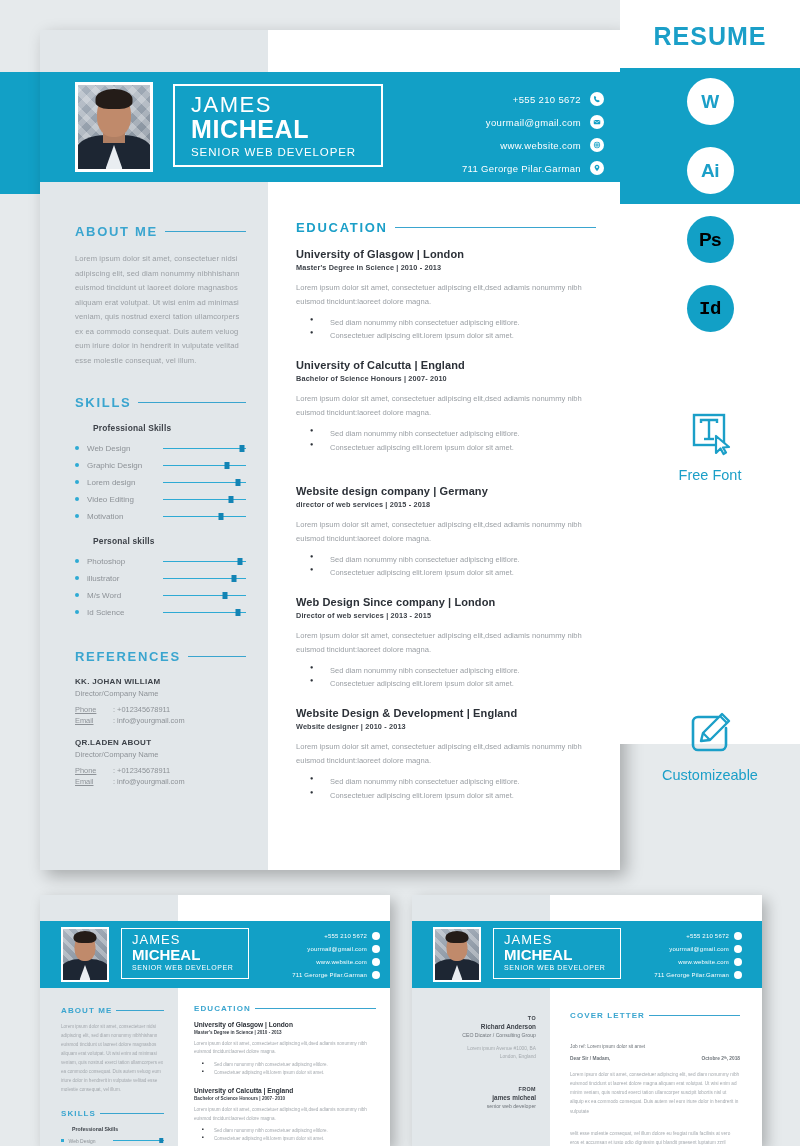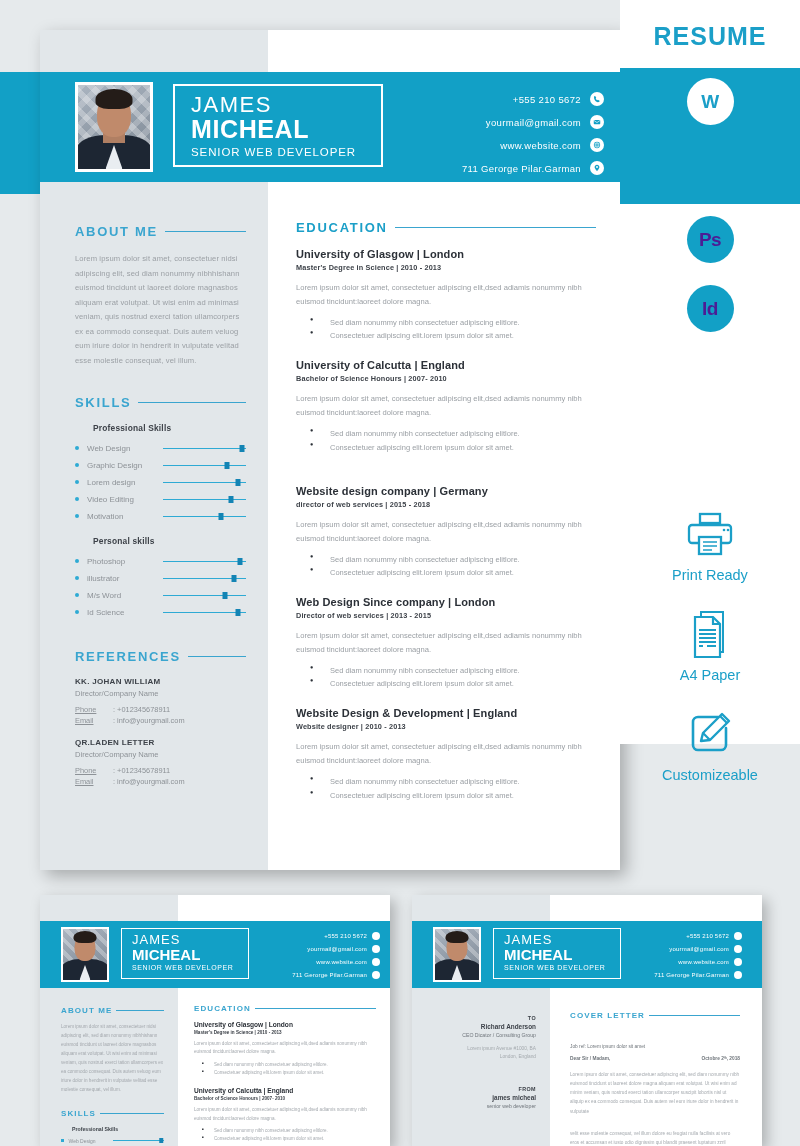--- a/index.html
+++ b/index.html
@@ -56,21 +56,21 @@
     width: 47px; height: 47px;
     border-radius: 50%;
     display: flex;
     align-items: center;
     justify-content: center;
     font-size: 19px;
     font-weight: bold;
     letter-spacing: -0.5px;
   }
   .badge.on-cyan { background: #ffffff; color: #1b9fc8; }
-  .badge.on-white { background: #12a0c6; color: #4c1d95; }
+  .badge.on-white { background: #12a0c6; color: #000000; }
 
   .feature {
     position: absolute;
     left: 0;
     width: 180px;
     text-align: center;
   }
   .feature .ficon {
     height: 58px;
     display: flex;
@@ -366,57 +366,50 @@
 
 <div class="promo">
   <div class="promo-cyan-block"></div>
   <div class="promo-title">RESUME</div>
 
   <div class="badge-row" style="top:78px;">
     <div class="badge on-cyan">
       <span>W</span>
     </div>
   </div>
+  <div class="badge-row" style="top:147px;">
+    <div class="badge on-cyan">
+      <span>Ai</span>
+    </div>
+  </div>
   <div class="badge-row" style="top:216px;">
     <div class="badge on-white">
       <span>Ps</span>
     </div>
   </div>
-  <div class="badge-row" style="top:285px;">
+  <div class="badge-row" style="top:285px;font-family:Liberation Mono, monospace;">
     <div class="badge on-white">
       <span>Id</span>
     </div>
   </div>
 
-
-  <div class="feature" style="top:505px;">
+  <div class="feature" style="top:405px;">
     <div class="ficon">
-      <svg width="52" height="50" viewBox="0 0 52 50">
-        <rect x="16" y="5" width="20" height="9" fill="none" stroke="#1b9fc8" stroke-width="2.3"></rect>
-        <path d="M8 16 H44 A3 3 0 0 1 47 19 V31 A3 3 0 0 1 44 34 H8 A3 3 0 0 1 5 31 V19 A3 3 0 0 1 8 16 Z" fill="none" stroke="#1b9fc8" stroke-width="2.3"></path>
-        <rect x="15" y="28" width="22" height="17" fill="#ffffff" stroke="#1b9fc8" stroke-width="2.3"></rect>
-        <path d="M19 33 H33 M19 37 H33 M19 41 H28" stroke="#1b9fc8" stroke-width="1.7" fill="none"></path>
-        <circle cx="40" cy="21" r="1.3" fill="#1b9fc8"></circle>
-        <circle cx="44" cy="21" r="1.3" fill="#1b9fc8"></circle>
+      <svg width="50" height="50" viewBox="0 0 50 50">
+        <rect x="9" y="6" width="30" height="30" fill="none" stroke="#1b9fc8" stroke-width="2.4"></rect>
+        <path d="M16 14 V11 H32 V14" fill="none" stroke="#1b9fc8" stroke-width="2.4"></path>
+        <path d="M24 11 V30" fill="none" stroke="#1b9fc8" stroke-width="2.4"></path>
+        <path d="M19 30 H29" fill="none" stroke="#1b9fc8" stroke-width="2.4"></path>
+        <path d="M31 27 L31 44 L35.5 39.5 L38.5 45 L41 43.5 L38 38.5 L44 38 Z" fill="#ffffff" stroke="#1b9fc8" stroke-width="2.2" stroke-linejoin="round"></path>
       </svg>
     </div>
-    <div class="flabel">Print Ready</div>
-  </div>
-
-  <div class="feature" style="top:605px;">
-    <div class="ficon">
-      <svg width="50" height="52" viewBox="0 0 50 52">
-        <path d="M16 4 H38 V44 H16 Z" fill="none" stroke="#1b9fc8" stroke-width="2"></path>
-        <path d="M10 9 H28 L35 16 V49 H10 Z" fill="#ffffff" stroke="#1b9fc8" stroke-width="2.2"></path>
-        <path d="M28 9 V16 H35" fill="none" stroke="#1b9fc8" stroke-width="2.2"></path>
-        <path d="M14 22 H31 M14 26 H31 M14 30 H31 M14 34 H31 M14 38 H18 M22 38 H31" stroke="#1b9fc8" stroke-width="1.8" fill="none"></path>
-      </svg>
-    </div>
-    <div class="flabel">A4 Paper</div>
-  </div>
+    <div class="flabel">Free Font</div>
+  </div>
+
+
 
   <div class="feature" style="top:705px;">
     <div class="ficon">
       <svg width="52" height="50" viewBox="0 0 52 50">
         <path d="M34 8 H14 A5 5 0 0 0 9 13 V36 A5 5 0 0 0 14 41 H37 A5 5 0 0 0 42 36 V19" fill="none" stroke="#1b9fc8" stroke-width="2.6" stroke-linecap="round"></path>
         <path d="M17 32 L19 24 L38 5 L45 12 L26 31 Z" fill="#ffffff" stroke="#1b9fc8" stroke-width="2.4" stroke-linejoin="round"></path>
         <path d="M19 24 L26 31" stroke="#1b9fc8" stroke-width="2.2"></path>
         <path d="M36 7 L43 14" stroke="#1b9fc8" stroke-width="2.2"></path>
       </svg>
     </div>
@@ -585,21 +578,21 @@
         <span>Phone</span>
         <span>: +012345678911</span>
       </div>
       <div class="rl second">
         <span>Email</span>
         <span>: info@yourgmail.com</span>
       </div>
     </div>
 
     <div class="ref">
-      <div class="rn">QR.LADEN LETTER</div>
+      <div class="rn">QR.LADEN ABOUT</div>
       <div class="rr">Director/Company Name</div>
       <div class="rl">
         <span>Phone</span>
         <span>: +012345678911</span>
       </div>
       <div class="rl second">
         <span>Email</span>
         <span>: info@yourgmail.com</span>
       </div>
     </div>

